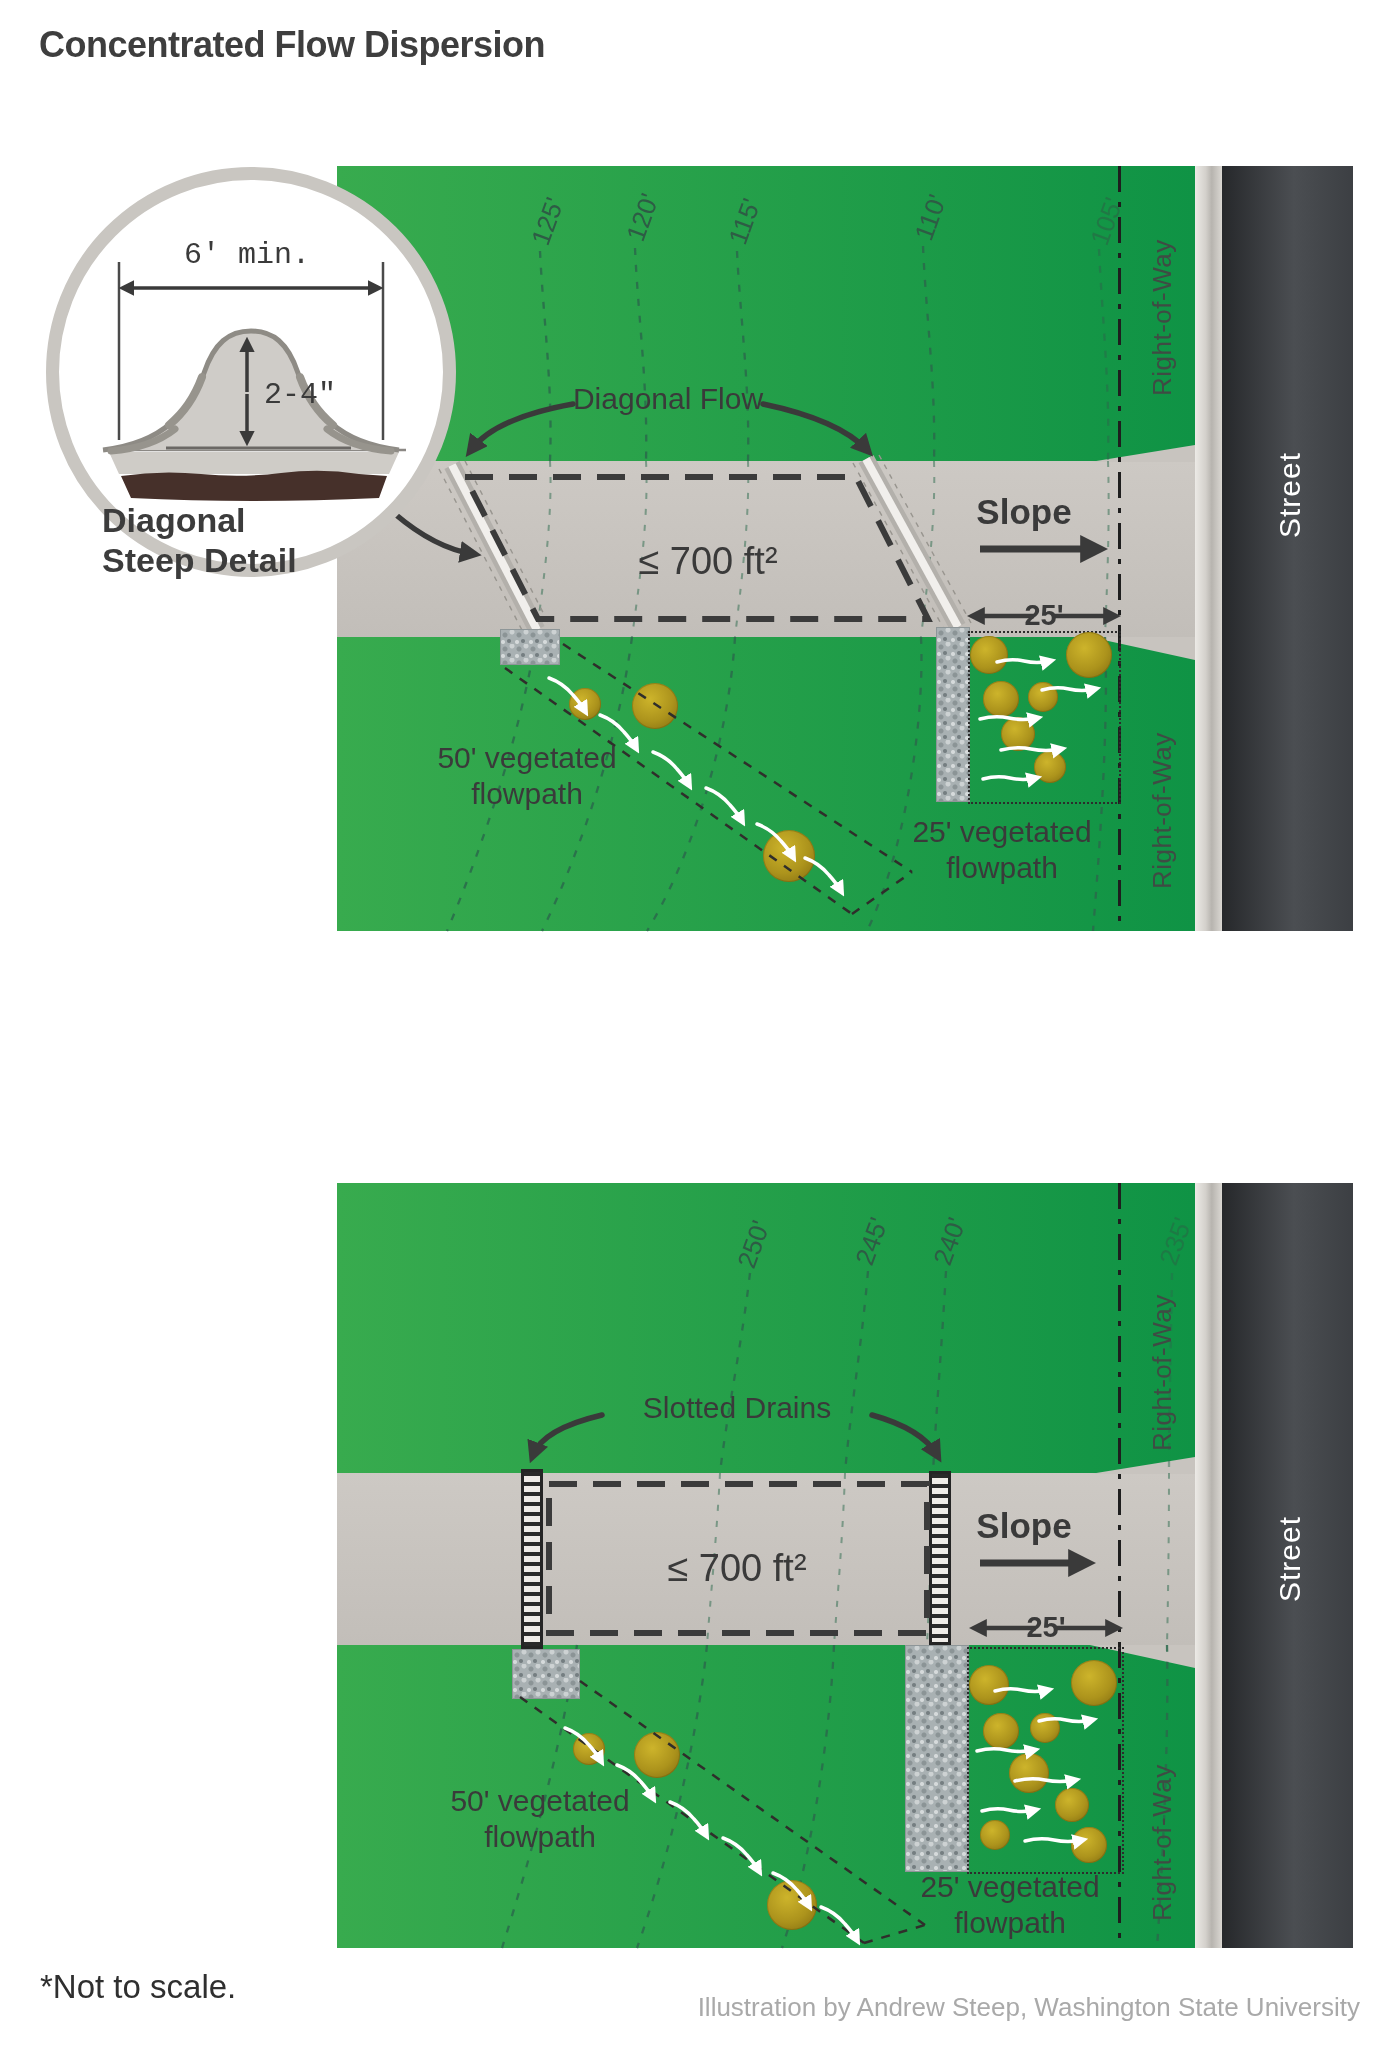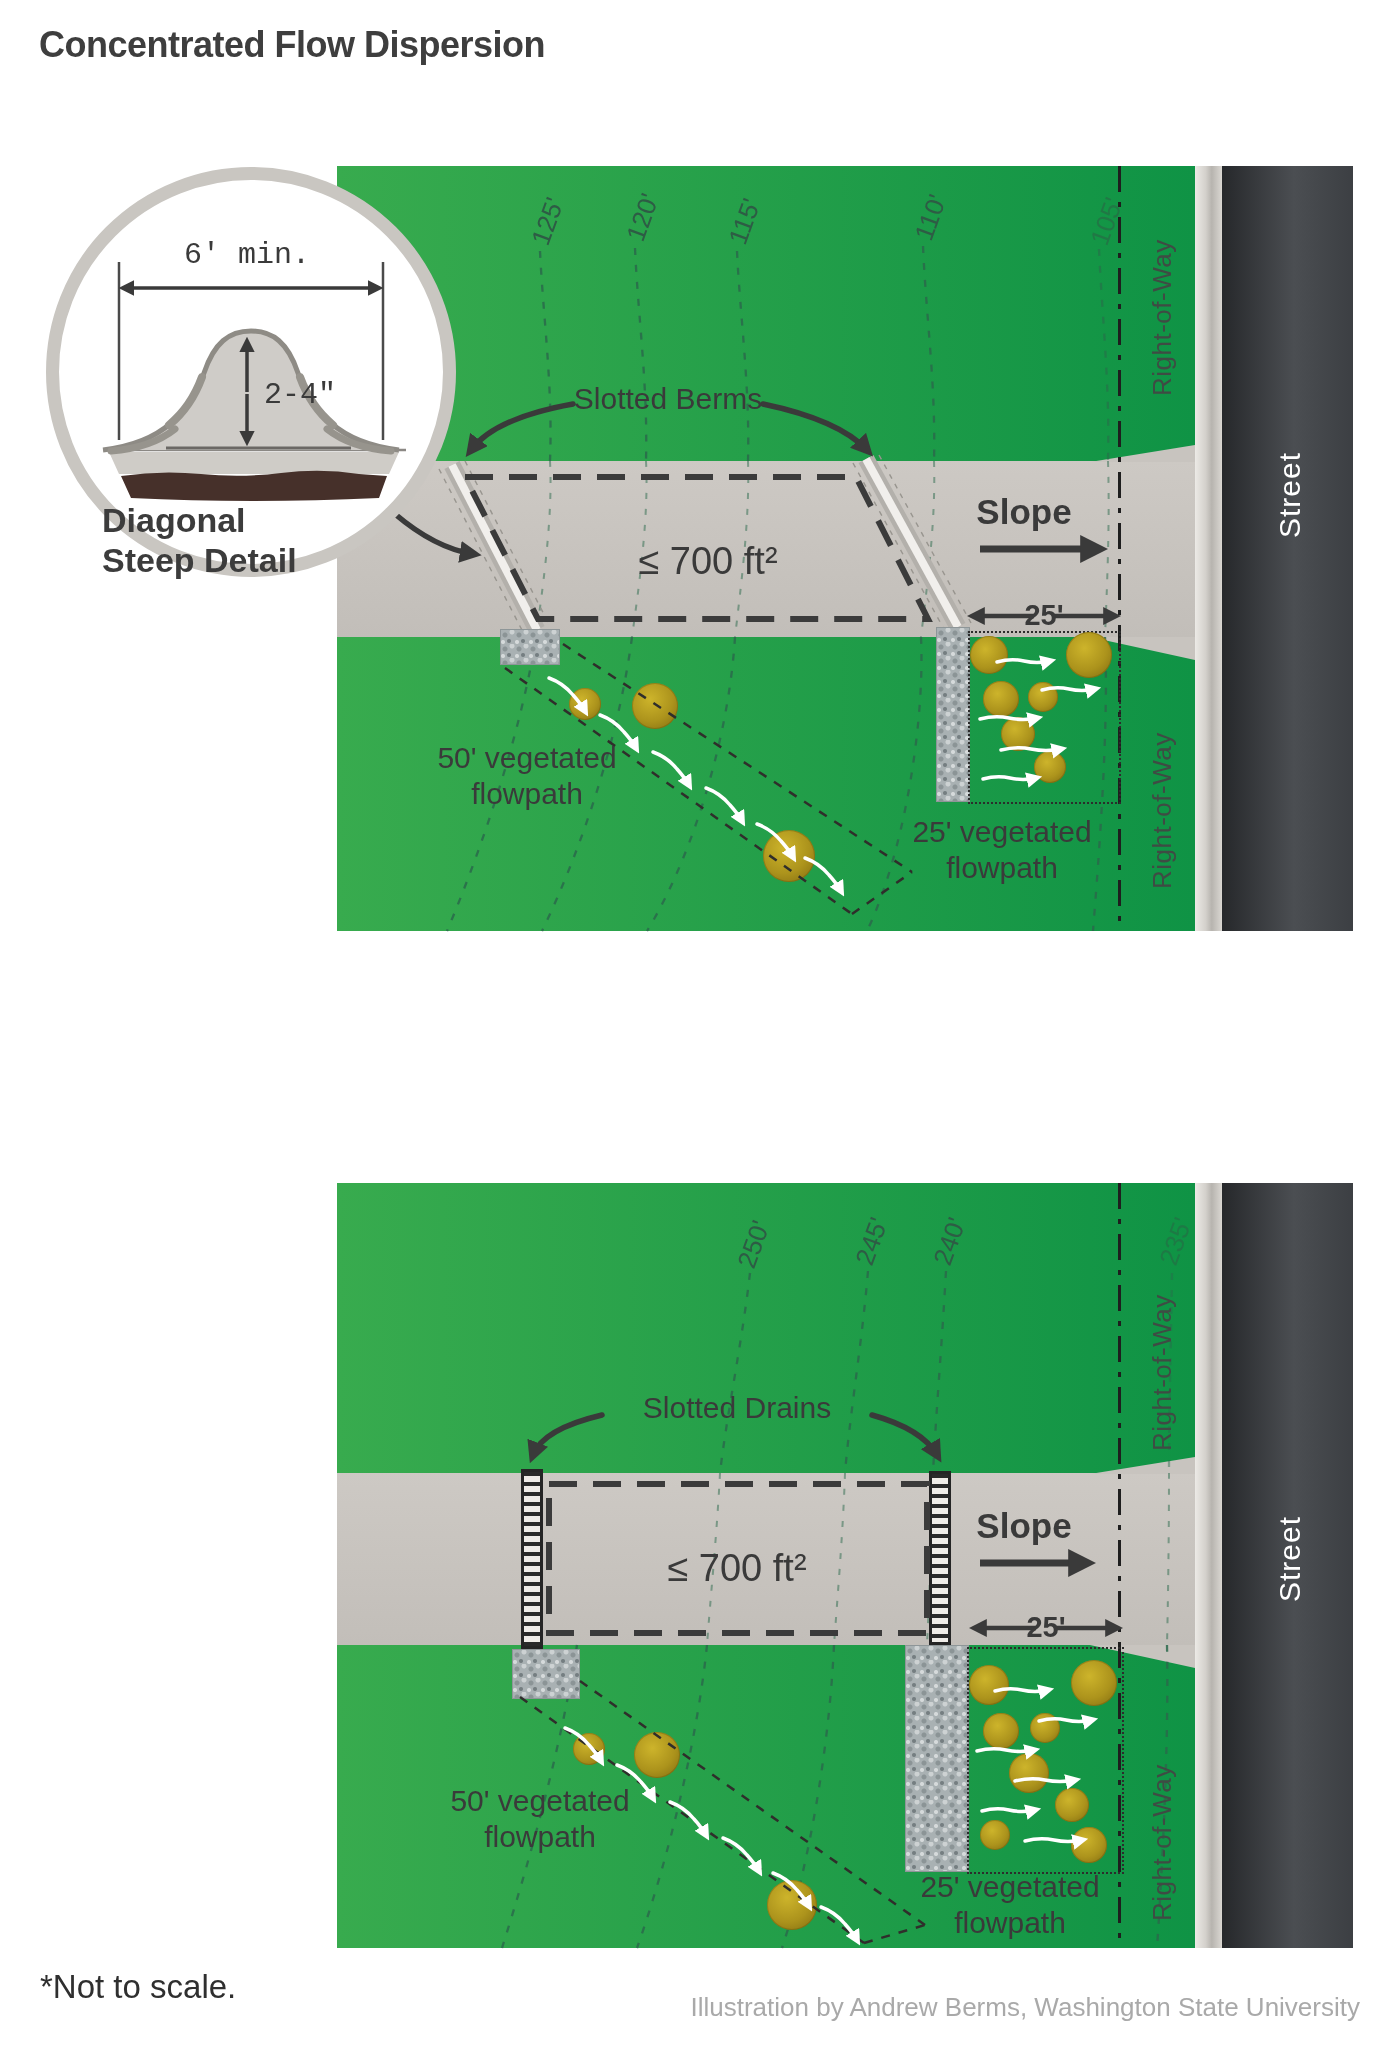--- a/index.html
+++ b/index.html
@@ -146,21 +146,21 @@
         <path class="warrow" d="M 646 613 q 14 -4 27 -1 q 13 3 26 0" marker-end="url(#aw1)"></path>
       </g>
     </svg>
 
     <div class="abs ctlabel" style="left:179px;top:40px;">125'</div>
     <div class="abs ctlabel" style="left:274px;top:36px;">120'</div>
     <div class="abs ctlabel" style="left:376px;top:40px;">115'</div>
     <div class="abs ctlabel" style="left:562px;top:36px;">110'</div>
     <div class="abs ctlabel" style="left:738px;top:40px;opacity:.5;">105'</div>
 
-    <div class="abs maplabel" style="left:221px;top:216px;width:220px;font-size:30px;font-weight:500;">Slotted Berms</div>
+    <div class="abs maplabel" style="left:221px;top:216px;width:220px;font-size:30px;font-weight:500;">Diagonal Flow</div>
     <div class="abs maplabel" style="left:271px;top:374px;width:200px;font-size:38px;font-weight:500;">≤ 700 ft²</div>
     <div class="abs maplabel" style="left:630px;top:326px;width:114px;font-size:35px;font-weight:600;">Slope</div>
     <div class="abs maplabel" style="left:672px;top:433px;width:70px;font-size:29px;font-weight:600;">25'</div>
     <div class="abs maplabel" style="left:90px;top:574px;width:200px;font-size:30px;line-height:36px;">
       <span style="display:block">50' vegetated</span>
       <span style="display:block">flowpath</span>
     </div>
     <div class="abs maplabel" style="left:565px;top:648px;width:200px;font-size:30px;line-height:36px;">
       <span style="display:block">25' vegetated</span>
       <span style="display:block">flowpath</span>
@@ -307,15 +307,15 @@
     <div class="abs maplabel" style="left:573px;top:686px;width:200px;font-size:30px;line-height:36px;">
       <span style="display:block">25' vegetated</span>
       <span style="display:block">flowpath</span>
     </div>
     <div class="abs vtext row-label" style="left:810px;top:102px;">Right-of-Way</div>
     <div class="abs vtext row-label" style="left:810px;top:572px;">Right-of-Way</div>
     <div class="abs vtext street-label" style="left:936px;top:288px;">Street</div>
   </div>
 
   <div class="abs" style="left:40px;top:1968px;font-size:33px;color:#2f2f2f;">*Not to scale.</div>
-  <div class="abs" style="left:600px;top:1992px;width:760px;font-size:26px;color:#a9a9a9;text-align:right;">Illustration by Andrew Berms, Washington State University</div>
+  <div class="abs" style="left:600px;top:1992px;width:760px;font-size:26px;color:#a9a9a9;text-align:right;">Illustration by Andrew Steep, Washington State University</div>
 
 </div>
 
 </body></html>

